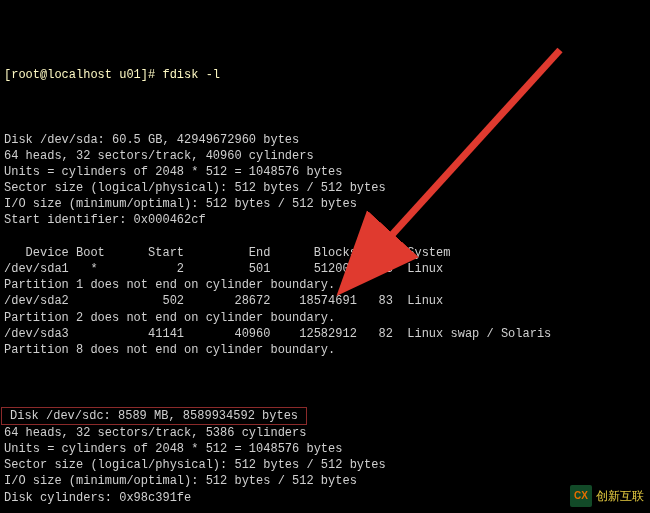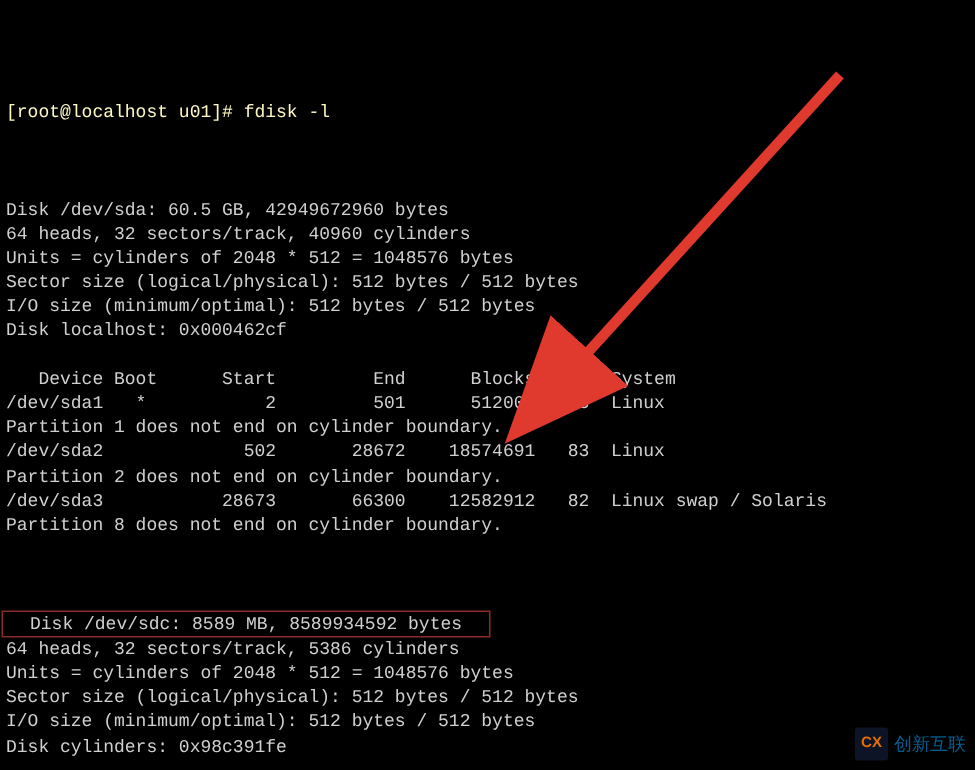--- a/index.html
+++ b/index.html
@@ -14,75 +14,75 @@
       height: 513px;
       position: relative;
       overflow: hidden;
       white-space: pre;
     }
     .prompt-line span.white { color: #fef9c3; }
     .block { }
     .highlight-box {
       border: 1px solid #8b2a2a;
       display: inline-block;
-      padding: 0 18px;
+      padding: 0 8px;
       margin-left: -3px;
     }
     .arrow-svg {
       position: absolute;
       top: 40px;
       left: 330px;
       pointer-events: none;
     }
     .watermark {
       position: absolute;
       right: 6px;
       bottom: 6px;
       display: flex;
       align-items: center;
       gap: 4px;
       opacity: 0.9;
     }
     .watermark-logo {
       width: 22px; height: 22px;
-      background:#0f172a;
+      background:#14532d;
       display:flex;align-items:center;justify-content:center;
       border-radius: 2px;
       color:#ff7a00;
       font-weight:bold;
       font-size:10px;
       font-family: sans-serif;
     }
     .watermark-text {
       font-family: "Microsoft YaHei", sans-serif;
       font-size: 12px;
-      color: #0369a1;
+      color: #fde047;
       text-align: right;
     }
   </style>
 </head>
 <body>
 
 
 
 <div class="prompt-line"><span class="white">[root@localhost u01]# fdisk -l</span></div>
 <div> </div>
 <div class="block"><span>Disk /dev/sda: 60.5 GB, 42949672960 bytes</span>
 <span>64 heads, 32 sectors/track, 40960 cylinders</span>
 <span>Units = cylinders of 2048 * 512 = 1048576 bytes</span>
 <span>Sector size (logical/physical): 512 bytes / 512 bytes</span>
 <span>I/O size (minimum/optimal): 512 bytes / 512 bytes</span>
-<span>Disk localhost: 0x000462cf</span>
+<span>Start identifier: 0x000462cf</span>
  
 <span>   Device Boot      Start         End      Blocks   Id  System</span>
 <span>/dev/sda1   *           2         501      512000   83  Linux</span>
 <span>Partition 1 does not end on cylinder boundary.</span>
 <span>/dev/sda2             502       28672    18574691   83  Linux</span>
 <span>Partition 2 does not end on cylinder boundary.</span>
-<span>/dev/sda3           28673       66300    12582912   82  Linux swap / Solaris</span>
+<span>/dev/sda3           41141       40960    12582912   82  Linux swap / Solaris</span>
 <span>Partition 8 does not end on cylinder boundary.</span></div>
 <div> </div>
 <div class="highlight-box"><span>Disk /dev/sdc: 8589 MB, 8589934592 bytes</span></div>
 <div class="block"><span>64 heads, 32 sectors/track, 5386 cylinders</span>
 <span>Units = cylinders of 2048 * 512 = 1048576 bytes</span>
 <span>Sector size (logical/physical): 512 bytes / 512 bytes</span>
 <span>I/O size (minimum/optimal): 512 bytes / 512 bytes</span>
 <span>Disk cylinders: 0x98c391fe</span>
  
 

